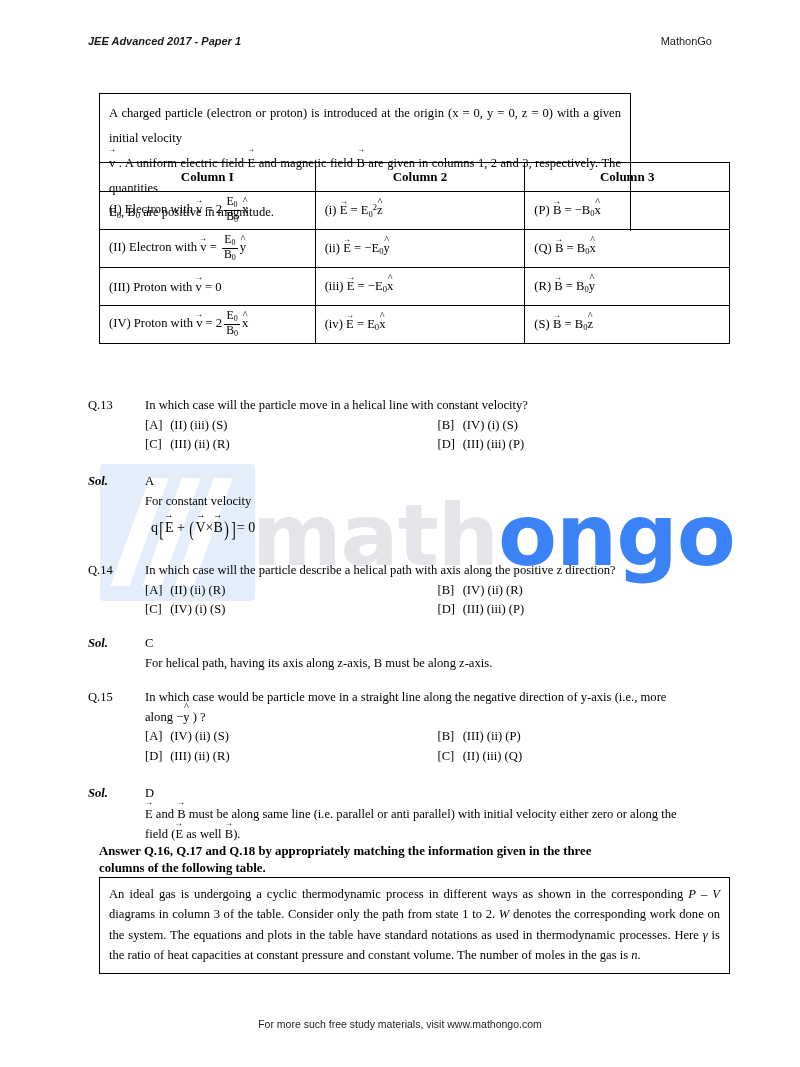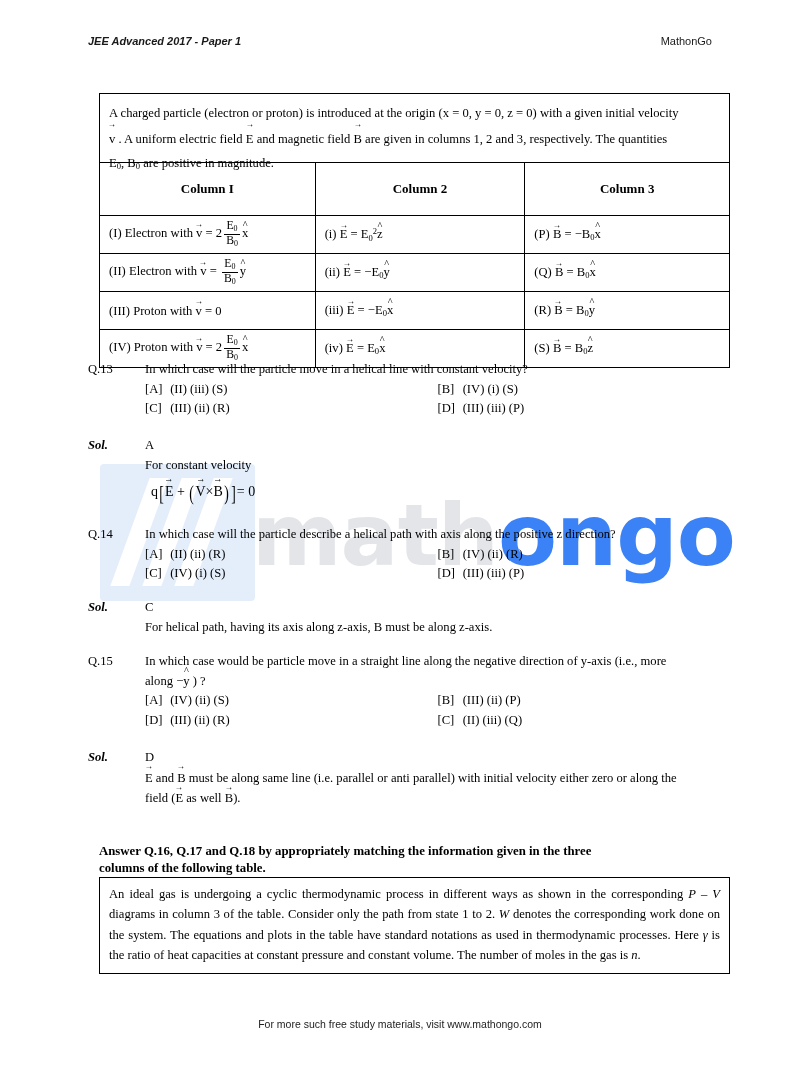--- a/index.html
+++ b/index.html
@@ -69,21 +69,21 @@
     position: absolute; top: 1018px; left: 0; width: 800px;
     text-align: center;
     font-family: "Liberation Sans", sans-serif;
     font-size: 10.5px;
     color: #222;
   }
 
   
   .stmt-box {
     position: absolute;
-    left: 99px; top: 93px; width: 631px;
+    left: 99px; top: 93px; width: 532px;
     border: 1px solid #000;
     border-bottom: none;
     padding: 7px 9px 6px 9px;
     font-size: 12.6px;
     line-height: 1.95;
     text-align: justify;
   }
   .stmt-box .ln { display: block; }
 
   
@@ -95,35 +95,36 @@
   }
   table.match th, table.match td {
     border: 1px solid #000;
     padding: 4px 9px;
     vertical-align: middle;
   }
   table.match th {
     text-align: center;
     font-weight: 700;
     font-size: 13px;
-    padding: 18px 0;
+    padding: 6px 0;
     height: 20px;
   }
   table.match td { height: 38px; }
   .c1 { width: 216px; }
   .c2 { width: 210px; font-family: Liberation Serif, serif; }
   .c3 { width: 205px; }
   .tall { height: 44px; }
 
   
   .q {
     position: absolute;
     left: 88px; width: 642px;
     font-size: 12.6px;
     line-height: 1.55;
+    margin-top: 36px;
   }
   .qrow { display: flex; }
   .qlabel { width: 57px; flex: 0 0 57px; }
   .qlabel.sol { font-style: italic; font-weight: 700; }
   .qbody { flex: 1; }
   .opts { display: flex; }
   .opt { width: 50%; }
   .opt .tag { display: inline-block; min-width: 22px; }
 
   

